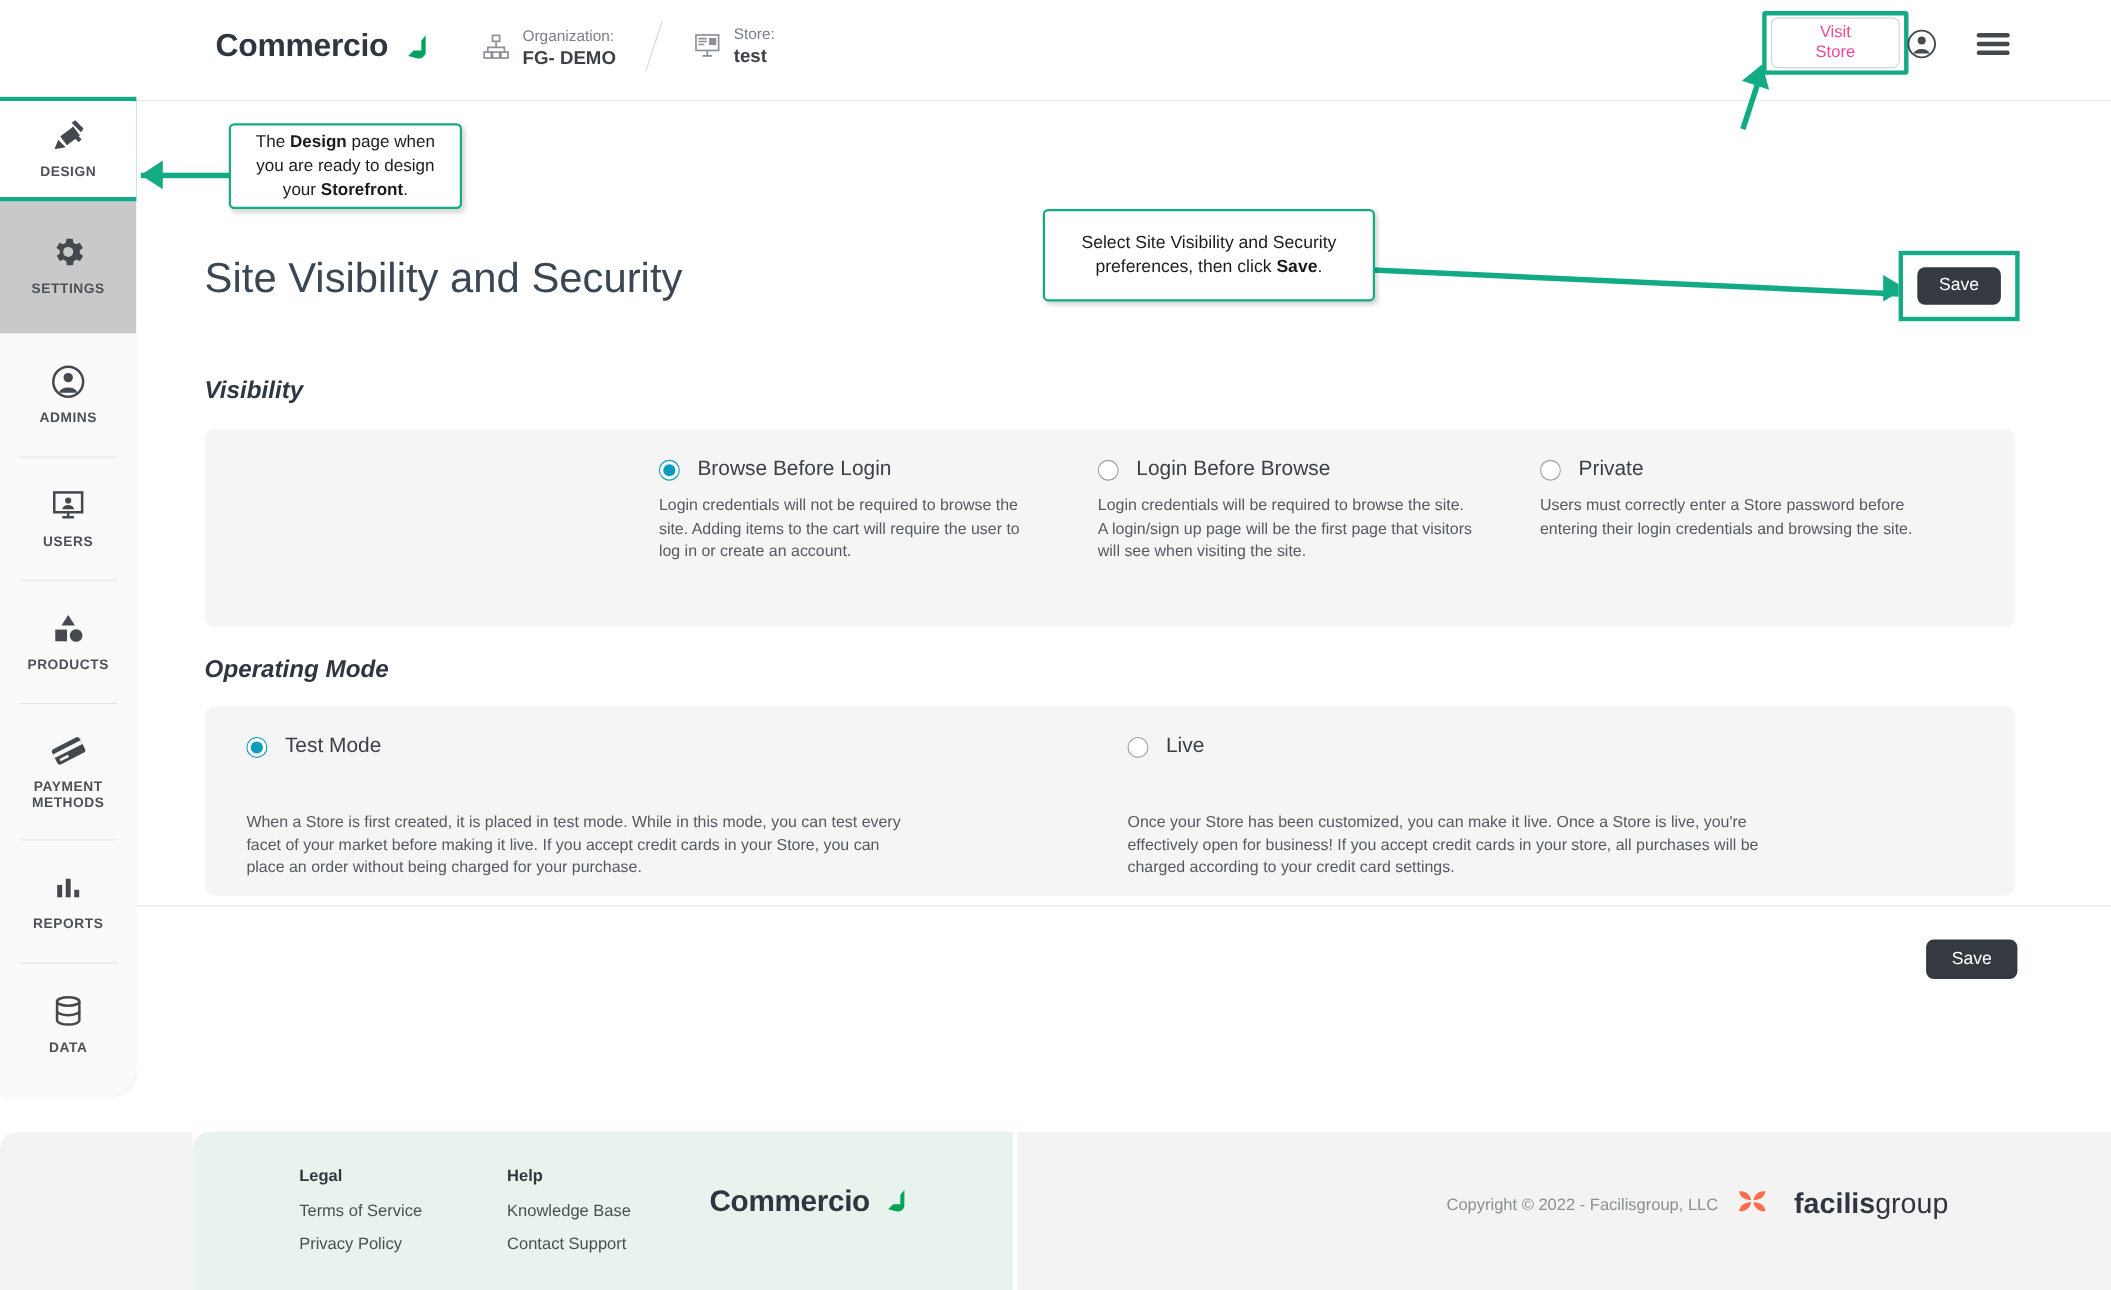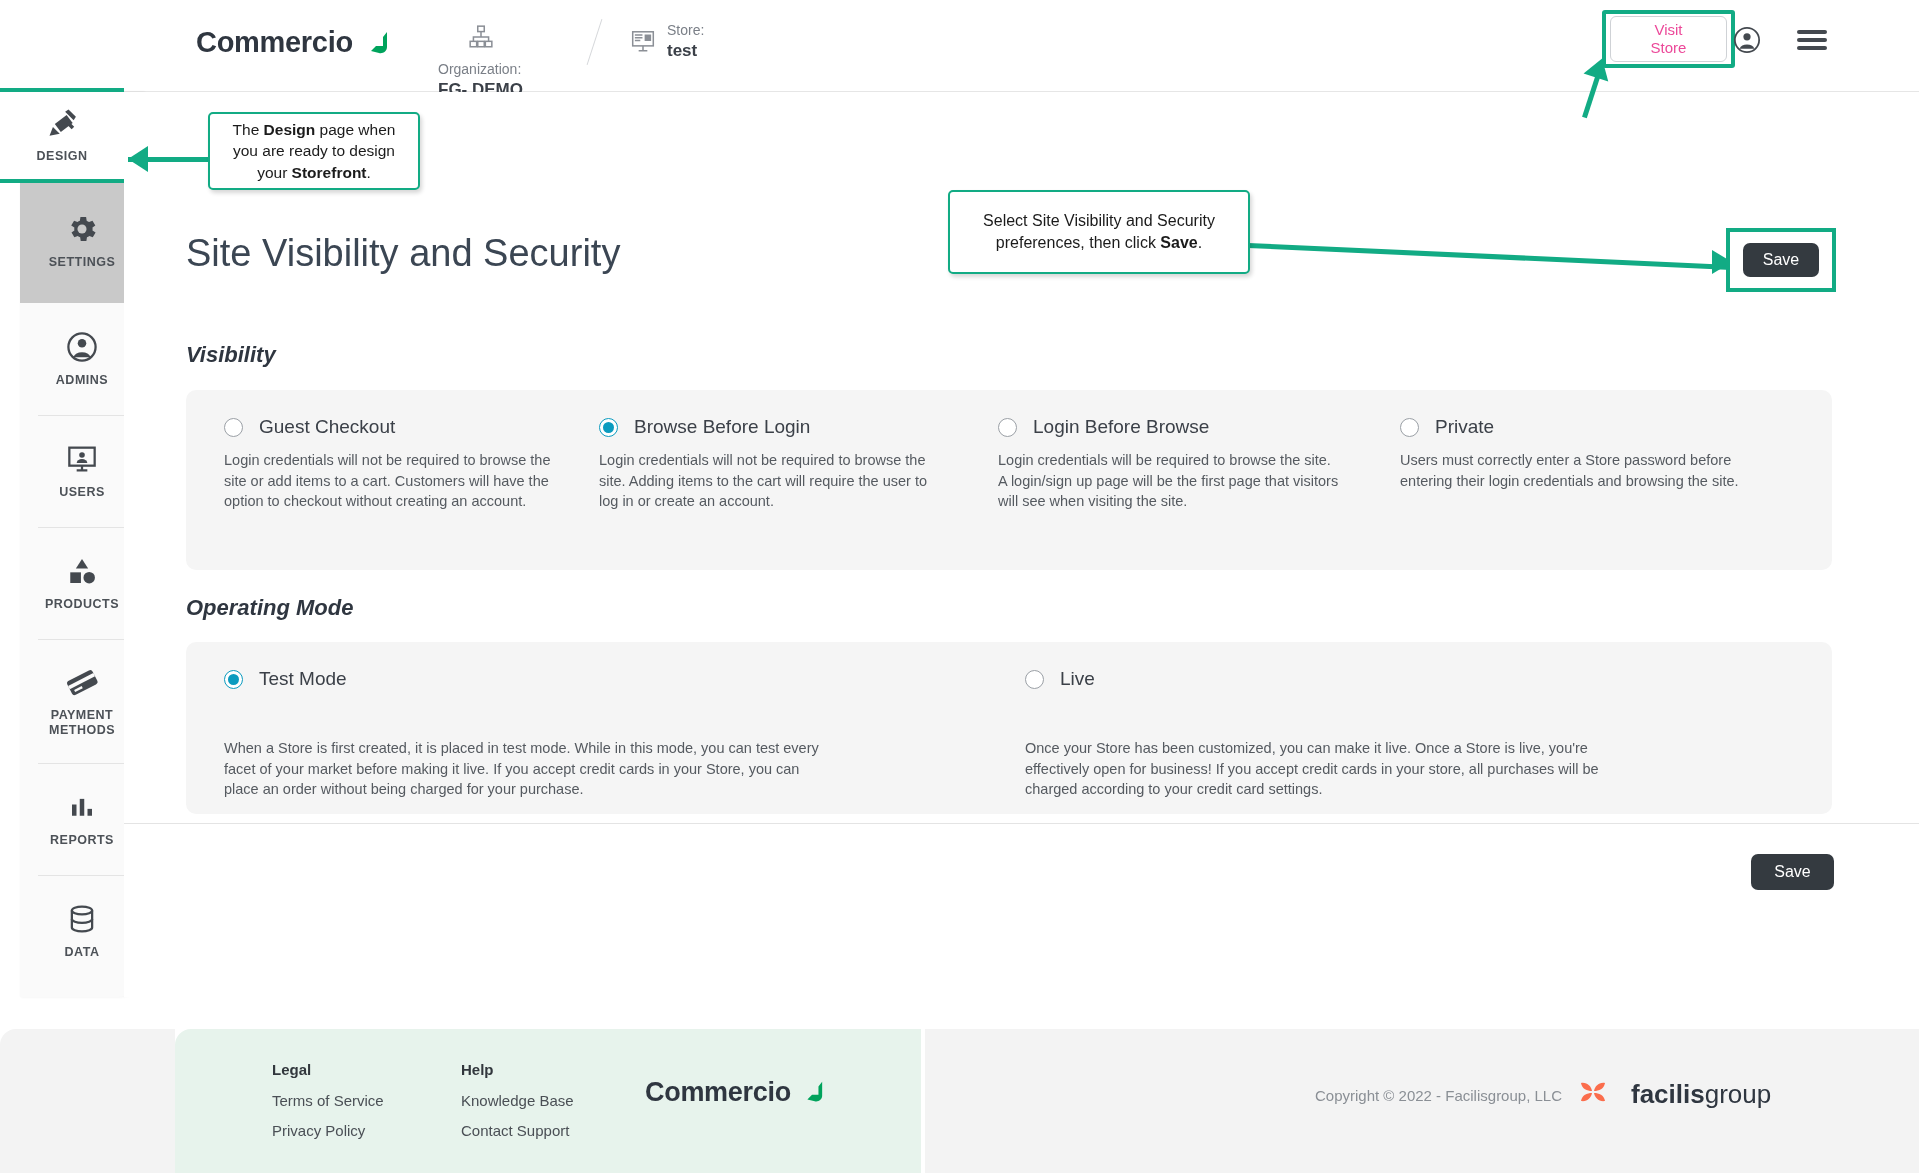--- a/index.html
+++ b/index.html
@@ -15,21 +15,21 @@
   .topbar {
     position: absolute; left: 0; top: 0; width: 1919px; height: 92px;
     background: #ffffff; border-bottom: 1px solid #e6e6e6;
     display: flex; align-items: center;
   }
   .brand { position: absolute; left: 196px; top: 26px; display: flex; align-items: center; gap: 10px; }
   .brand-name { font-size: 29px; font-weight: 700; color: #2f3640; letter-spacing: -0.3px; }
   .brand-mark { width: 26px; height: 26px; position: relative; }
 
   .ctx-group { position: absolute; display: flex; align-items: center; gap: 11px; }
-  .ctx-org { left: 438px; top: 24px; flex-direction: column; }
+  .ctx-org { left: 438px; top: 24px; }
   .ctx-store { left: 630px; top: 22px; }
   .ctx-icon { width: 26px; height: 26px; color:#8b8f96; }
   .ctx-text { line-height: 1.25; }
   .ctx-label { font-size: 14px; color: #7a7f87; display:block; }
   .ctx-value { font-size: 17px; font-weight: 700; color: #3b4048; display:block; }
   .ctx-divider { position:absolute; left: 594px; top: 18px; width: 1px; height: 48px;
      background: #d6d8db; transform: rotate(18deg); }
 
   .visit-store-hl {
     position: absolute; left: 1602px; top: 10px; width: 133px; height: 58px;
@@ -45,21 +45,20 @@
   .account-icon { position: absolute; left: 1733px; top: 26px; width: 28px; height: 28px; cursor:pointer;}
   .hamburger { position: absolute; left: 1797px; top: 30px; width: 30px; height: 20px; cursor:pointer;
      display:flex; flex-direction:column; justify-content:space-between; }
   .hamburger span { display:block; height: 4px; background: #44494f; border-radius: 2px; }
 
   
   .sidebar {
     position: absolute; left: 0; top: 92px; width: 124px; height: 905px;
     background: #fafafa; border-radius: 0 0 26px 0;
     box-shadow: 1px 0 3px rgba(0,0,0,0.07);
-    margin-left: 20px;
   }
   .nav-item {
     position: relative; width: 124px; height: 112px;
     display: flex; flex-direction: column; align-items: center; justify-content: center;
     gap: 9px; cursor: pointer; color: #4c5157;
   }
   .nav-item + .nav-item::before {
     content:""; position:absolute; left: 18px; right: 18px; top: 0; height:1px; background:#e4e4e4;
   }
   .nav-item.active { background: #c9c9c9; }
@@ -364,27 +363,20 @@
     <span class="nav-label">DESIGN</span>
   </div>
 
   <div class="main">
 
     <div class="page-title">Site Visibility and Security</div>
 
     <div class="section-heading vis-heading">Visibility</div>
     <div class="panel vis-panel">
 
-      <div class="radio-col" style="left:38px;width:350px;">
-        <div class="radio-head">
-          <span class="radio"></span>
-          <span class="radio-label">Guest Checkout</span>
-        </div>
-        <div class="radio-desc">Login credentials will not be required to browse the site or add items to a cart. Customers will have the option to checkout without creating an account.</div>
-      </div>
 
       <div class="radio-col" style="left:413px;width:350px;">
         <div class="radio-head">
           <span class="radio checked"></span>
           <span class="radio-label">Browse Before Login</span>
         </div>
         <div class="radio-desc">Login credentials will not be required to browse the site. Adding items to the cart will require the user to log in or create an account.</div>
       </div>
 
       <div class="radio-col" style="left:812px;width:350px;">

